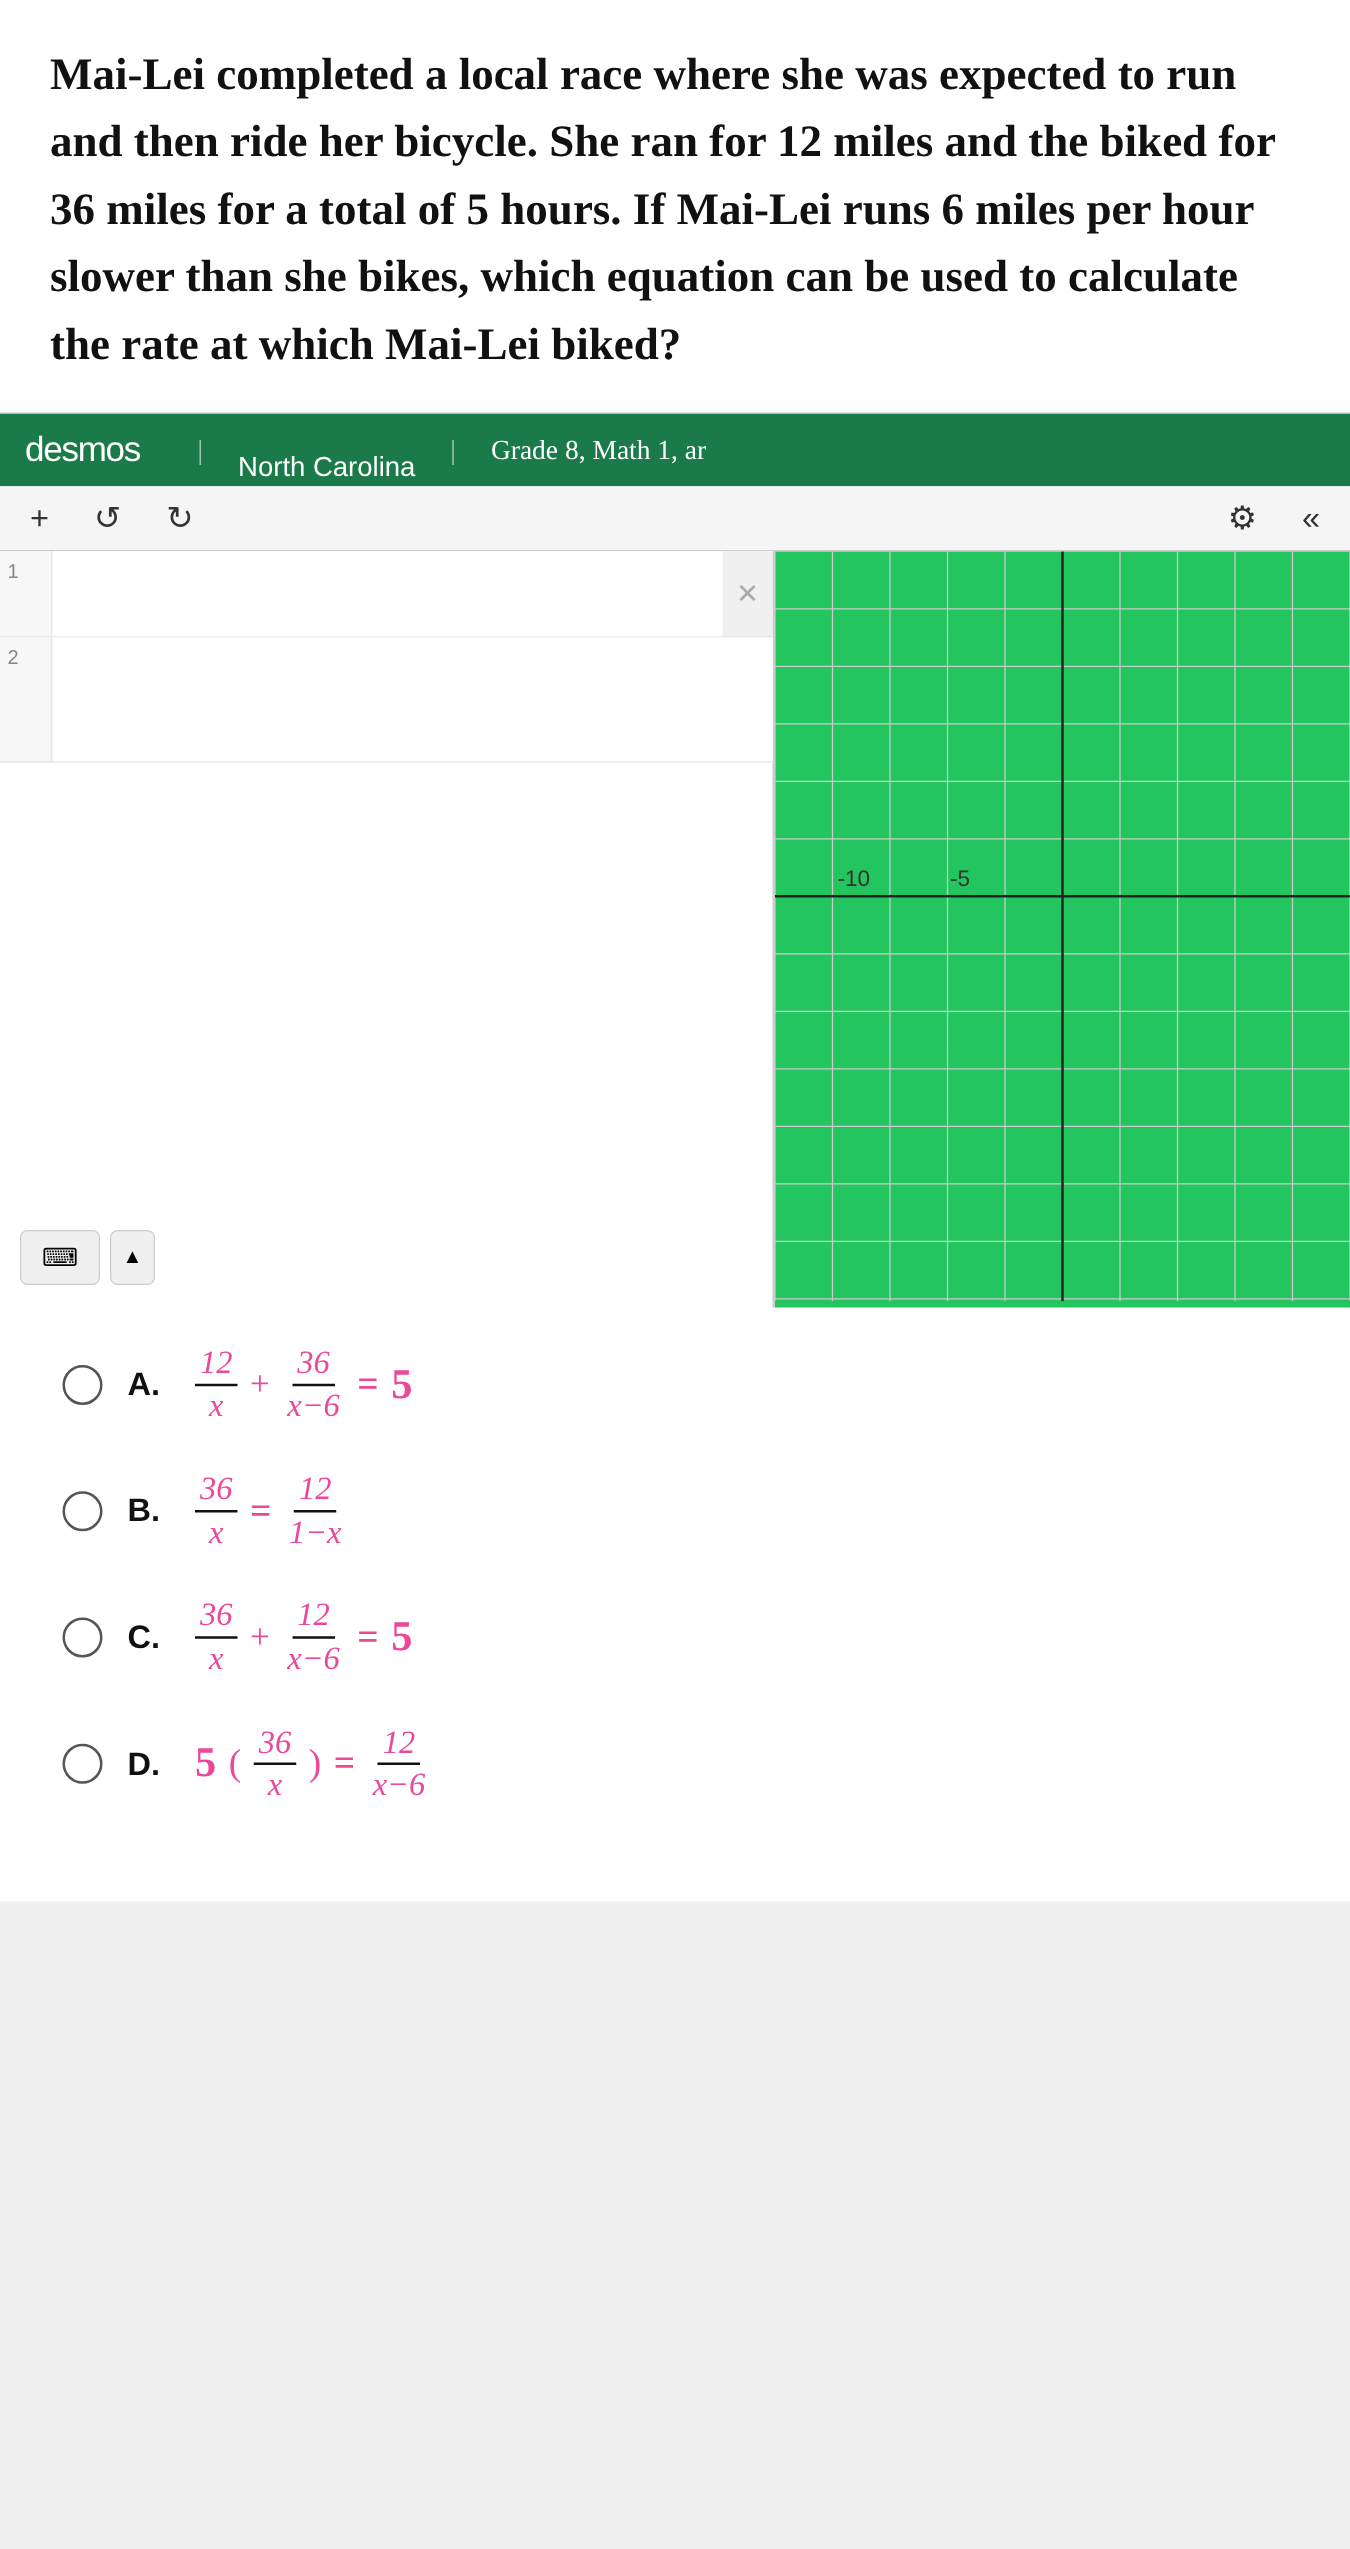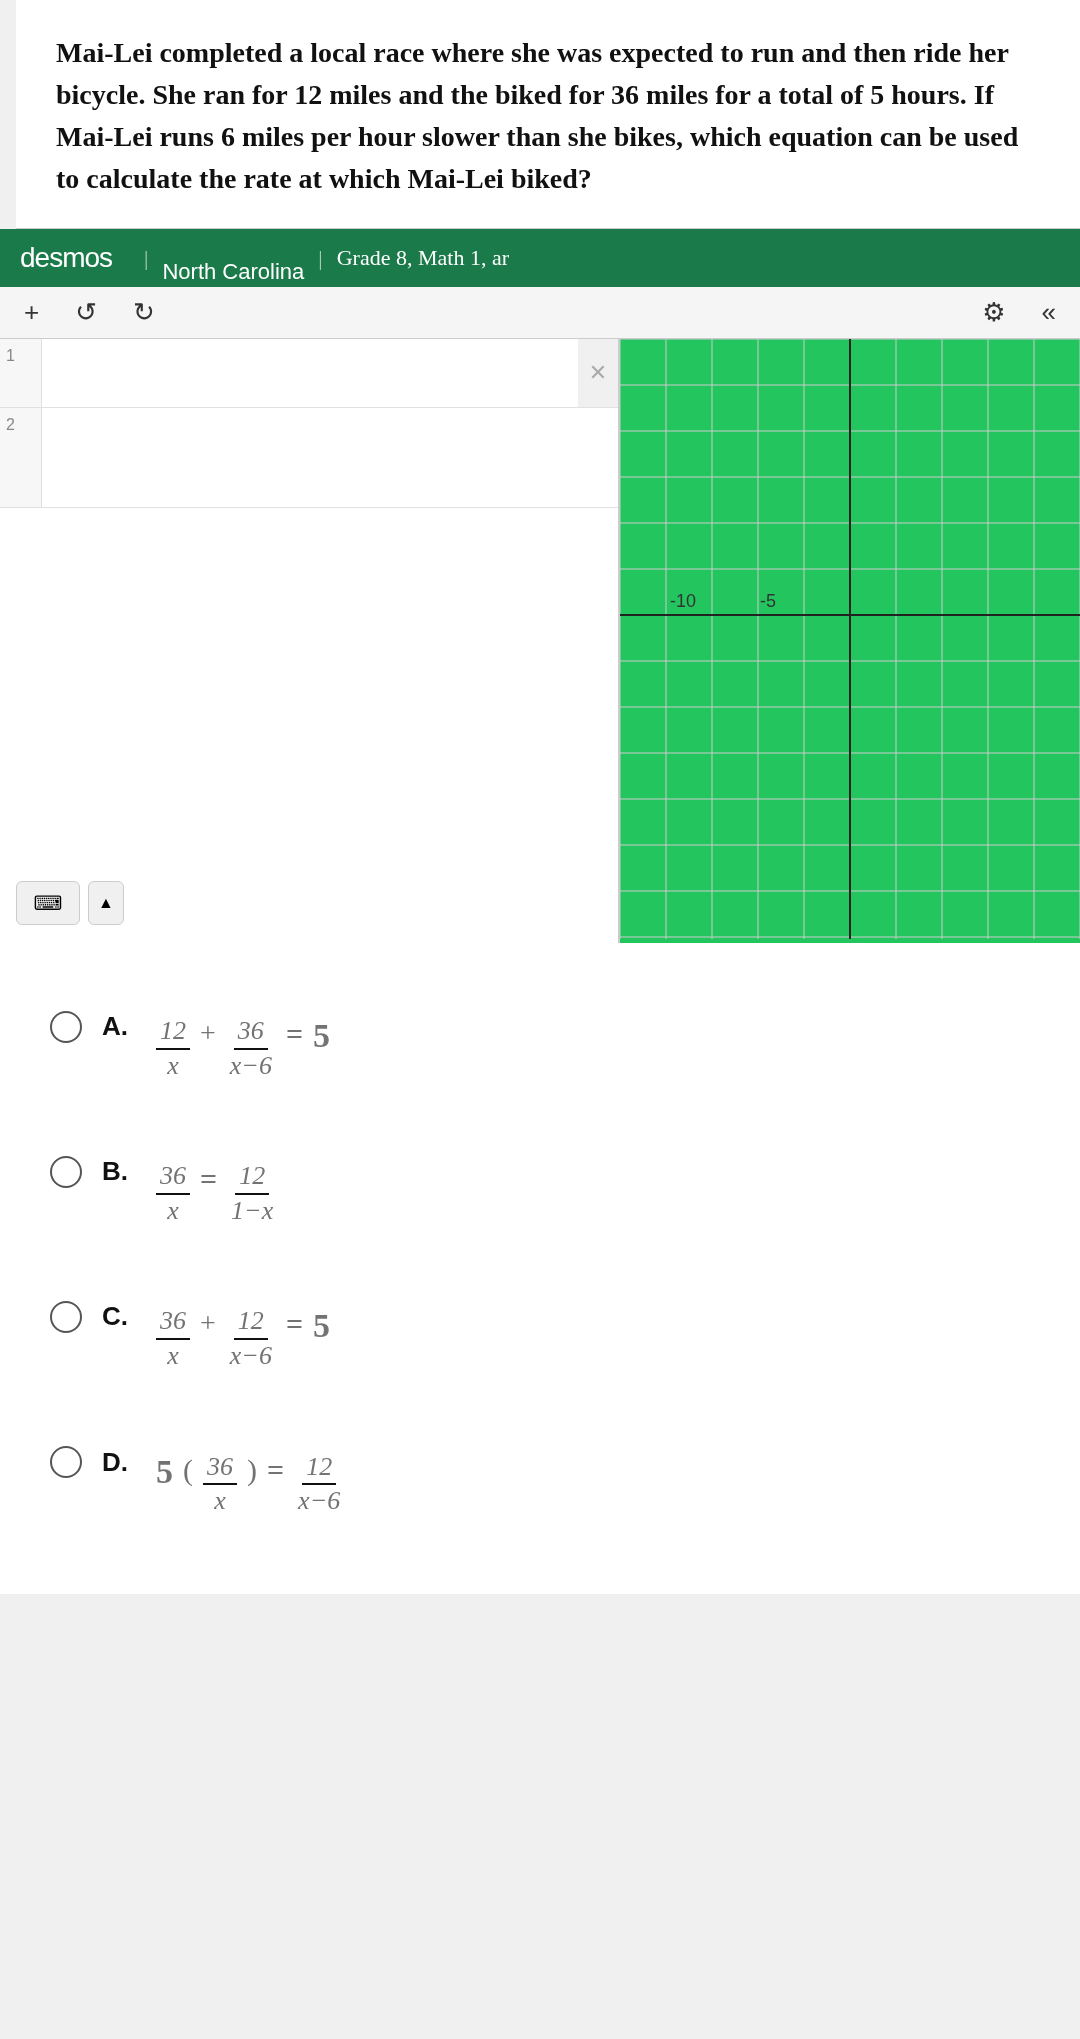--- a/index.html
+++ b/index.html
@@ -12,35 +12,34 @@
     }
     .page-wrapper {
       width: 1080px;
       background: #f0f0f0;
       min-height: 2039px;
       position: relative;
     }
     .question-text {
       background: #fff;
       padding: 32px 40px 28px 40px;
-      font-size: 28px;
+      font-size: 36px;
       line-height: 1.5;
       font-weight: bold;
       color: #111;
       border-bottom: 1px solid #ccc;
-      margin-left: 16px;
     }
     
     .desmos-bar {
       background: #1a7a4a;
       display: flex;
       align-items: center;
       padding: 0 20px;
       height: 58px;
-      gap: 0;
+      gap: 14px;
     }
     .desmos-logo {
       color: #fff;
       font-size: 28px;
       font-family: Arial, sans-serif;
       font-weight: 400;
       letter-spacing: -1px;
       margin-right: 18px;
     }
     .desmos-sep {
@@ -203,25 +202,24 @@
     }
     .choice-label {
       font-size: 26px;
       font-family: Arial, sans-serif;
       font-weight: bold;
       color: #111;
       min-width: 34px;
     }
     .choice-formula {
       font-size: 28px;
-      color: #737373;
-      display: flex;
-      align-items: flex-start;
+      color: #ec4899;
+      display: flex;
+      align-items: center;
       gap: 10px;
-      margin-top: 44px;
     }
     .frac {
       display: inline-flex;
       flex-direction: column;
       align-items: center;
       vertical-align: middle;
       line-height: 1.1;
     }
     .frac-num {
       border-bottom: 2px solid #111;

